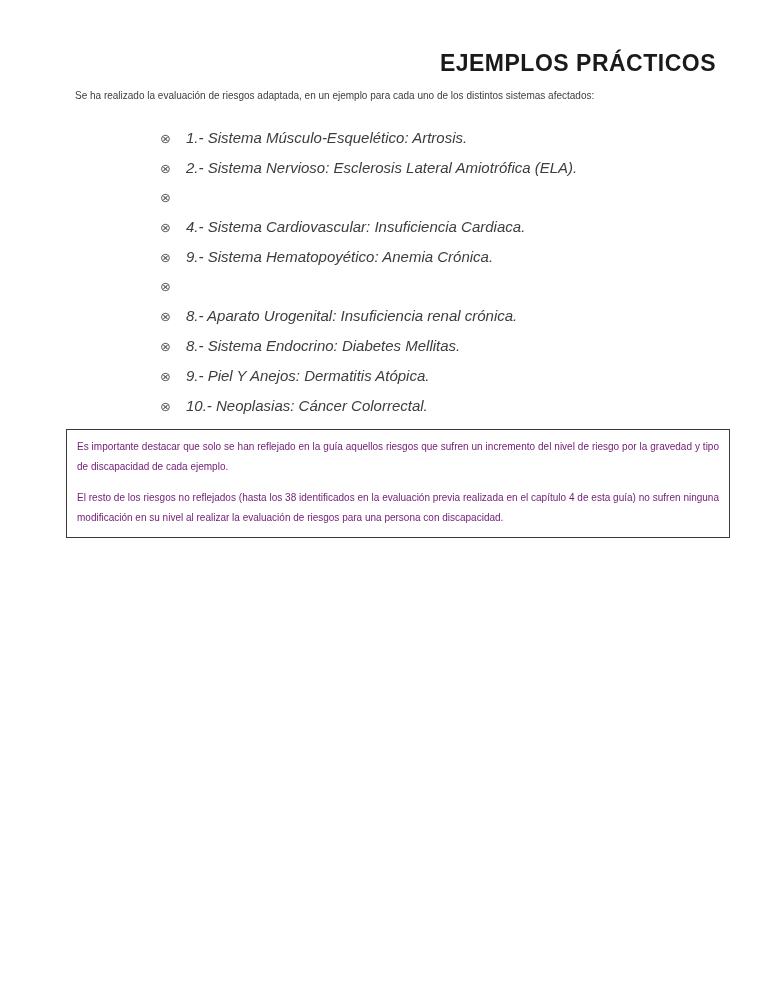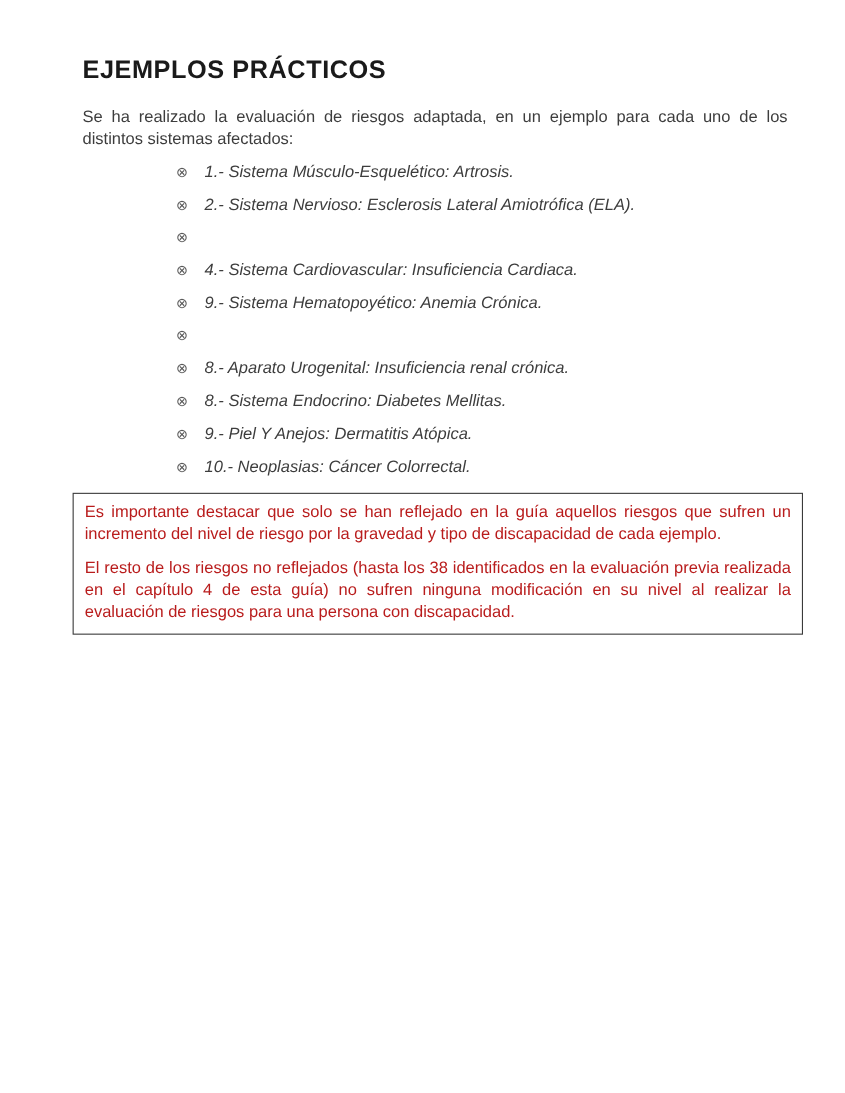--- a/index.html
+++ b/index.html
@@ -22,32 +22,32 @@
   }
 
   .content {
     padding: 50px 52px 0 75px;
   }
 
   h1.doc-title {
     font-size: 23px;
     font-weight: bold;
     color: #1a1a1a;
-    text-align: left;
+    text-align: right;
     letter-spacing: 0.5px;
-    margin-bottom: 20px;
+    margin-bottom: 9px;
     font-family: "Liberation Sans", sans-serif;
   }
 
   p.intro {
-    font-size: 15px;
+    font-size: 10px;
     line-height: 20px;
     text-align: justify;
     color: #3d3d3d;
-    margin-bottom: 12px;
+    margin-bottom: 24px;
   }
 
   ul.examples-list {
     list-style: none;
     margin: 0 0 14px 0;
     padding: 0;
   }
 
   ul.examples-list li {
     display: flex;
@@ -74,24 +74,24 @@
 
   .note-box {
     border: 1.5px solid #3a3a3a;
     margin-left: -9px;
     margin-right: -14px;
     padding: 7px 10px 9px 10px;
     background: #ffffff;
   }
 
   .note-box p {
-    font-size: 15px;
+    font-size: 10px;
     line-height: 20px;
     text-align: justify;
-    color: #b91c1c;
+    color: #701a75;
   }
 
   .note-box p + p {
     margin-top: 11px;
   }
 </style>
 </head>
 <body>
 
 <div class="page">

